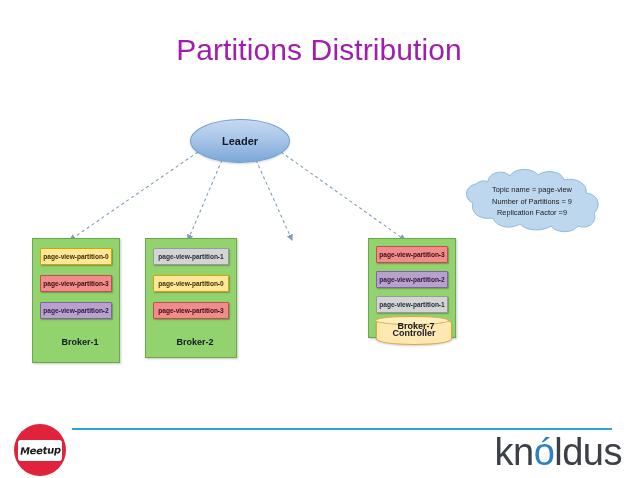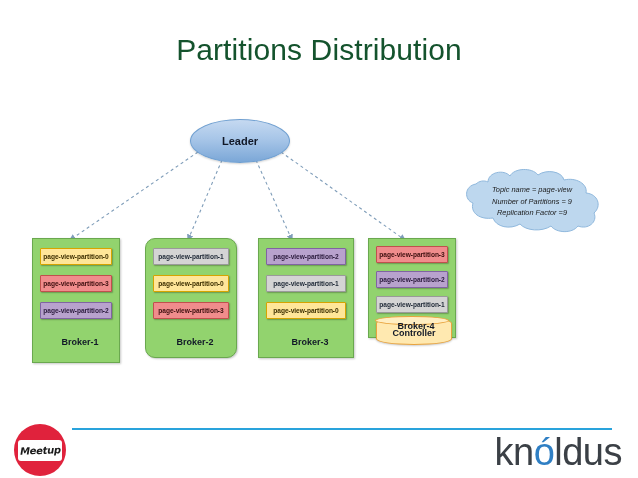--- a/index.html
+++ b/index.html
@@ -24,21 +24,21 @@
 
   
   #slide-title {
     position: absolute;
     top: 33px;
     left: 0;
     width: 638px;
     text-align: center;
     font-size: 30px;
     font-weight: 400;
-    color: #14532d;
+    color: #a21caf;
     letter-spacing: 0.1px;
     white-space: nowrap;
   }
 
   
   #leader-node {
     position: absolute;
     left: 190px;
     top: 119px;
     width: 98px;
@@ -79,32 +79,32 @@
   #cloud-callout .cloud-text {
     position: absolute;
     left: 0;
     top: 16px;
     width: 160px;
     text-align: center;
     font-size: 7.4px;
     line-height: 11.5px;
     color: #1a1a1a;
   }
-  #cloud-callout .cloud-text div { white-space: nowrap; font-style: italic; }
+  #cloud-callout .cloud-text div { white-space: nowrap; }
 
   
   .broker {
     position: absolute;
     background: #92d36e;
     border: 1px solid #6aa84f;
     box-shadow: 1px 1px 2px rgba(0,0,0,0.22);
     box-sizing: border-box;
   }
   #broker-1 { left: 32px;  top: 238px; width: 88px; height: 125px; }
-  #broker-2 { left: 145px; top: 238px; width: 92px; height: 120px; border-radius: 10px; }
+  #broker-2 { left: 145px; top: 238px; width: 92px; height: 120px; }
   #broker-3 { left: 258px; top: 238px; width: 96px; height: 120px; }
   #broker-4 { left: 368px; top: 238px; width: 88px; height: 100px; }
 
   .broker-label {
     position: absolute;
     left: 4px;
     width: 100%;
     text-align: center;
     font-size: 9px;
     font-weight: bold;
@@ -282,35 +282,29 @@
     <div class="broker-label">Broker-1</div>
   </div>
 
   <div class="broker" id="broker-2">
     <div class="partition slot-a p-gray">page-view-partition-1</div>
     <div class="partition slot-b p-yellow">page-view-partition-0</div>
     <div class="partition slot-c p-red">page-view-partition-3</div>
     <div class="broker-label">Broker-2</div>
   </div>
 
-  <div class="broker" id="broker-3">
-    <div class="partition slot-a p-purple">page-view-partition-2</div>
-    <div class="partition slot-b p-gray">page-view-partition-1</div>
-    <div class="partition slot-c p-yellow">page-view-partition-0</div>
-    <div class="broker-label">Broker-3</div>
-  </div>
 
   <div class="broker" id="broker-4">
     <div class="partition slot-a p-red">page-view-partition-3</div>
     <div class="partition slot-b p-purple">page-view-partition-2</div>
     <div class="partition slot-c p-gray">page-view-partition-1</div>
     <div id="controller-node">
       <span class="node-label">Controller</span>
     </div>
-    <div class="broker-label">Broker-4</div>
+    <div class="broker-label">Broker-7</div>
   </div>
 
   <div id="footer-rule"></div>
 
   <div id="meetup-logo">
     <div class="meetup-plate">
       <span class="meetup-word">Meetup</span>
     </div>
   </div>
 

